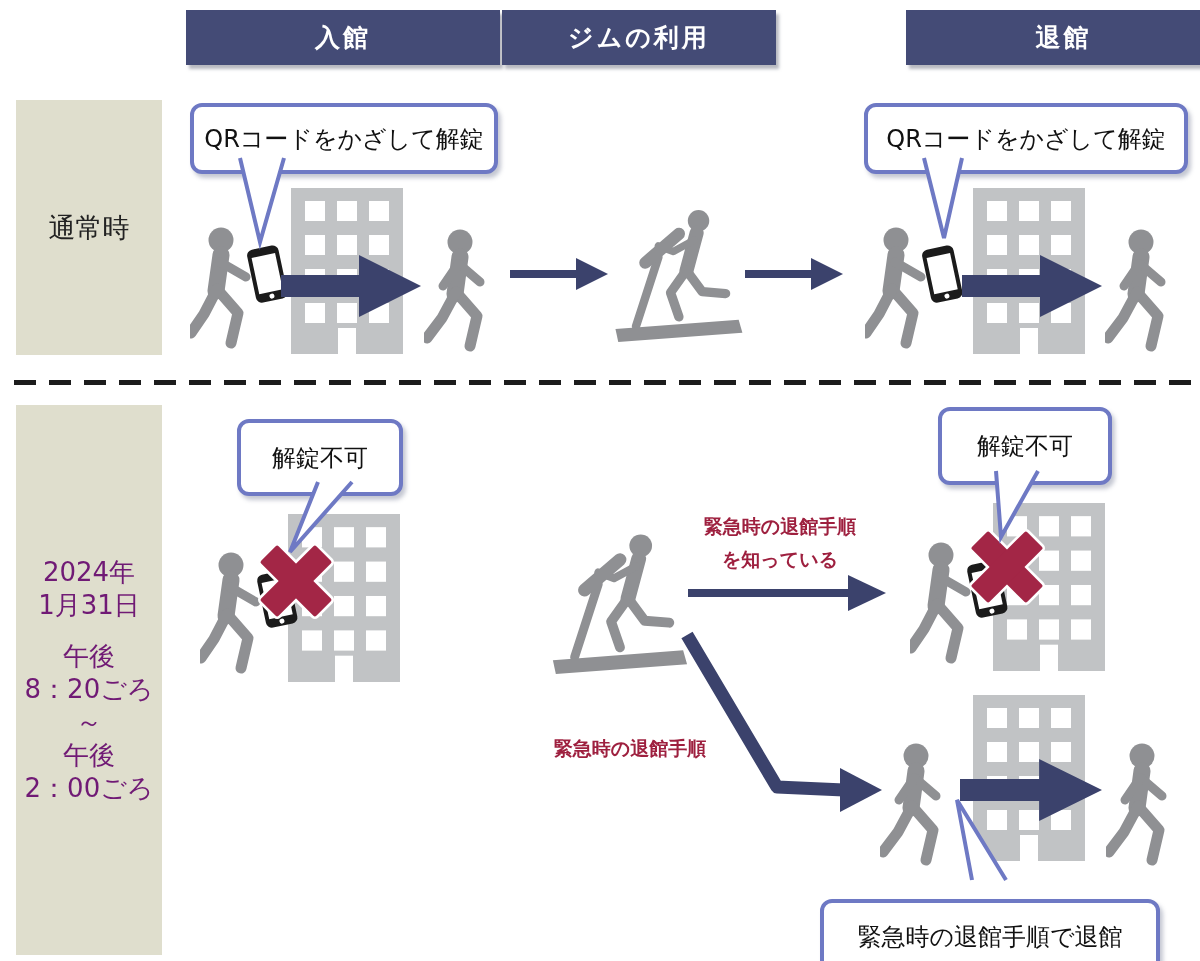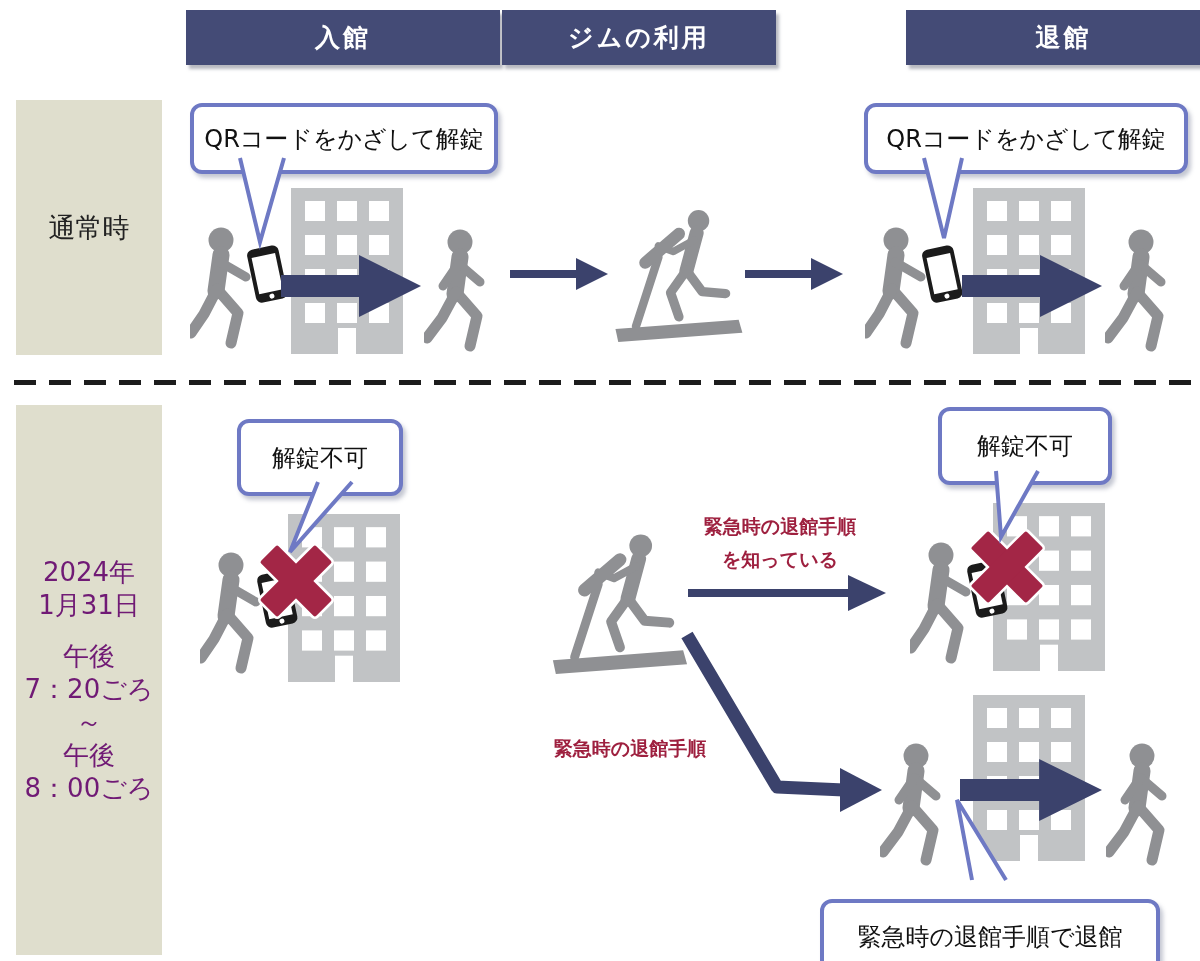--- a/index.html
+++ b/index.html
@@ -132,24 +132,24 @@
   </div>
 
   <div class="panel" style="top:100px;height:255px">
     <div class="big">通常時</div>
   </div>
   <div class="panel" style="top:405px;height:550px">
     <div class="ln">2024年</div>
     <div class="ln">1月31日</div>
     <div class="gap"></div>
     <div class="ln">午後</div>
-    <div class="ln">7：20ごろ</div>
+    <div class="ln">8：20ごろ</div>
     <div class="ln">～</div>
     <div class="ln">午後</div>
-    <div class="ln">8：00ごろ</div>
+    <div class="ln">2：00ごろ</div>
   </div>
 
   <div class="divider"></div>
 
   <div class="bubble" style="left:190px;top:103px;width:300px;height:63px">
     <span>QRコードをかざして解錠</span>
   </div>
   <svg class="tail" style="left:236px;top:158px" width="52" height="88">
     <path d="M4,0 L24,84 L48,0"></path>
   </svg>

